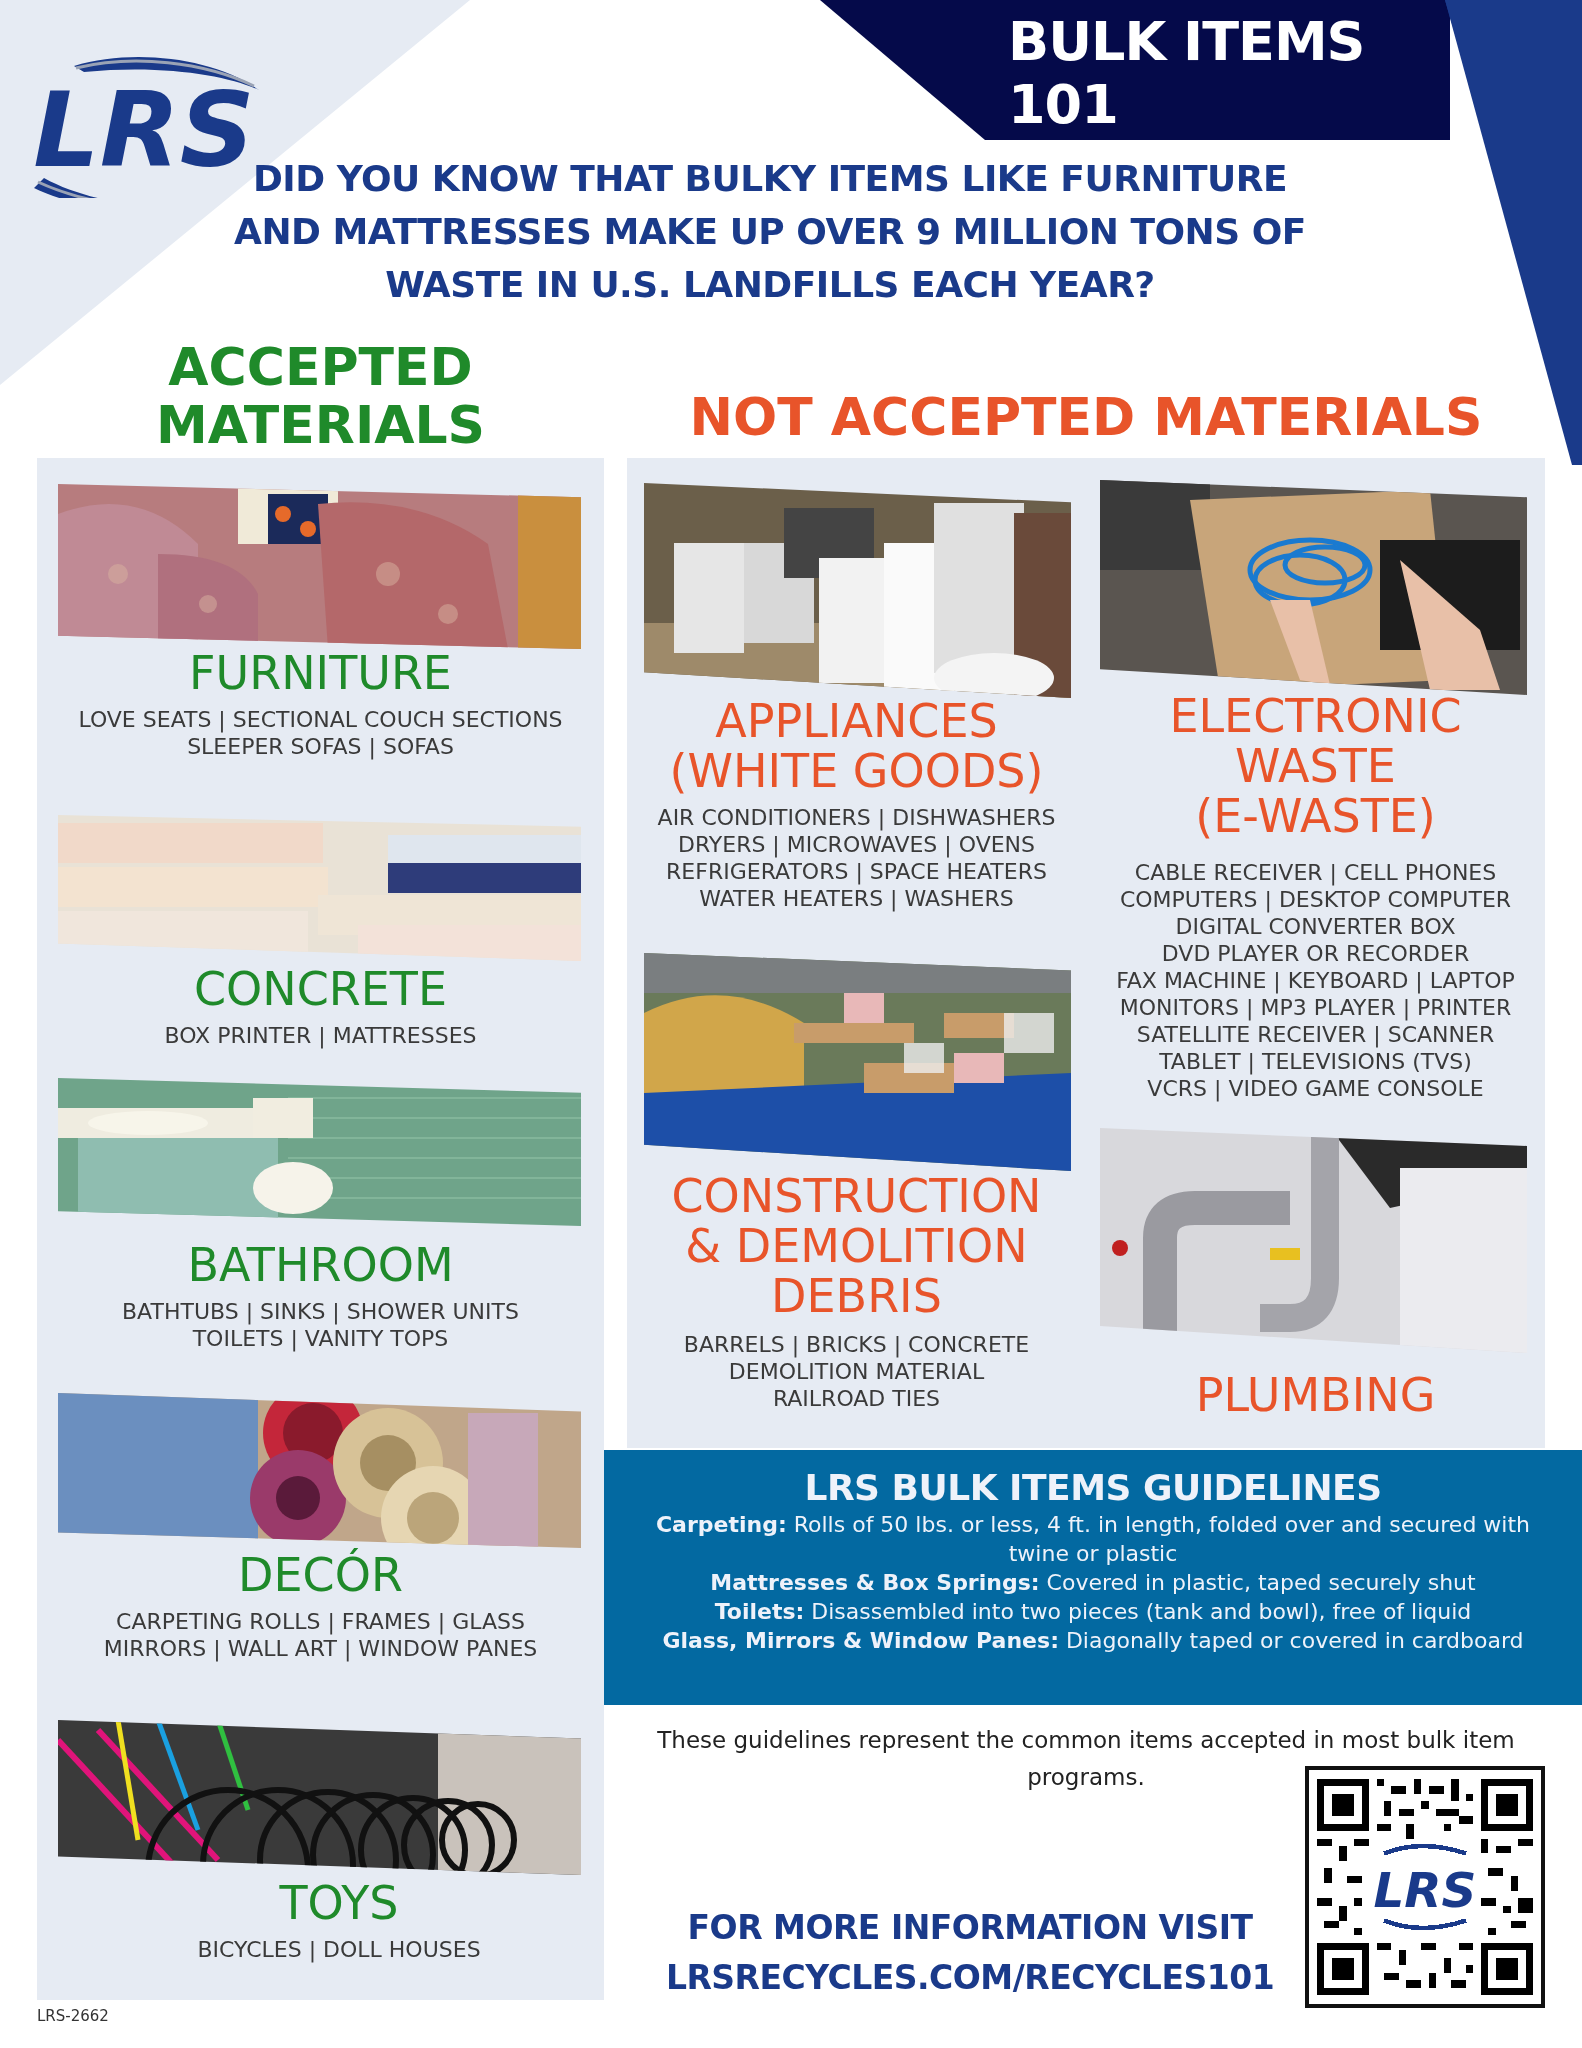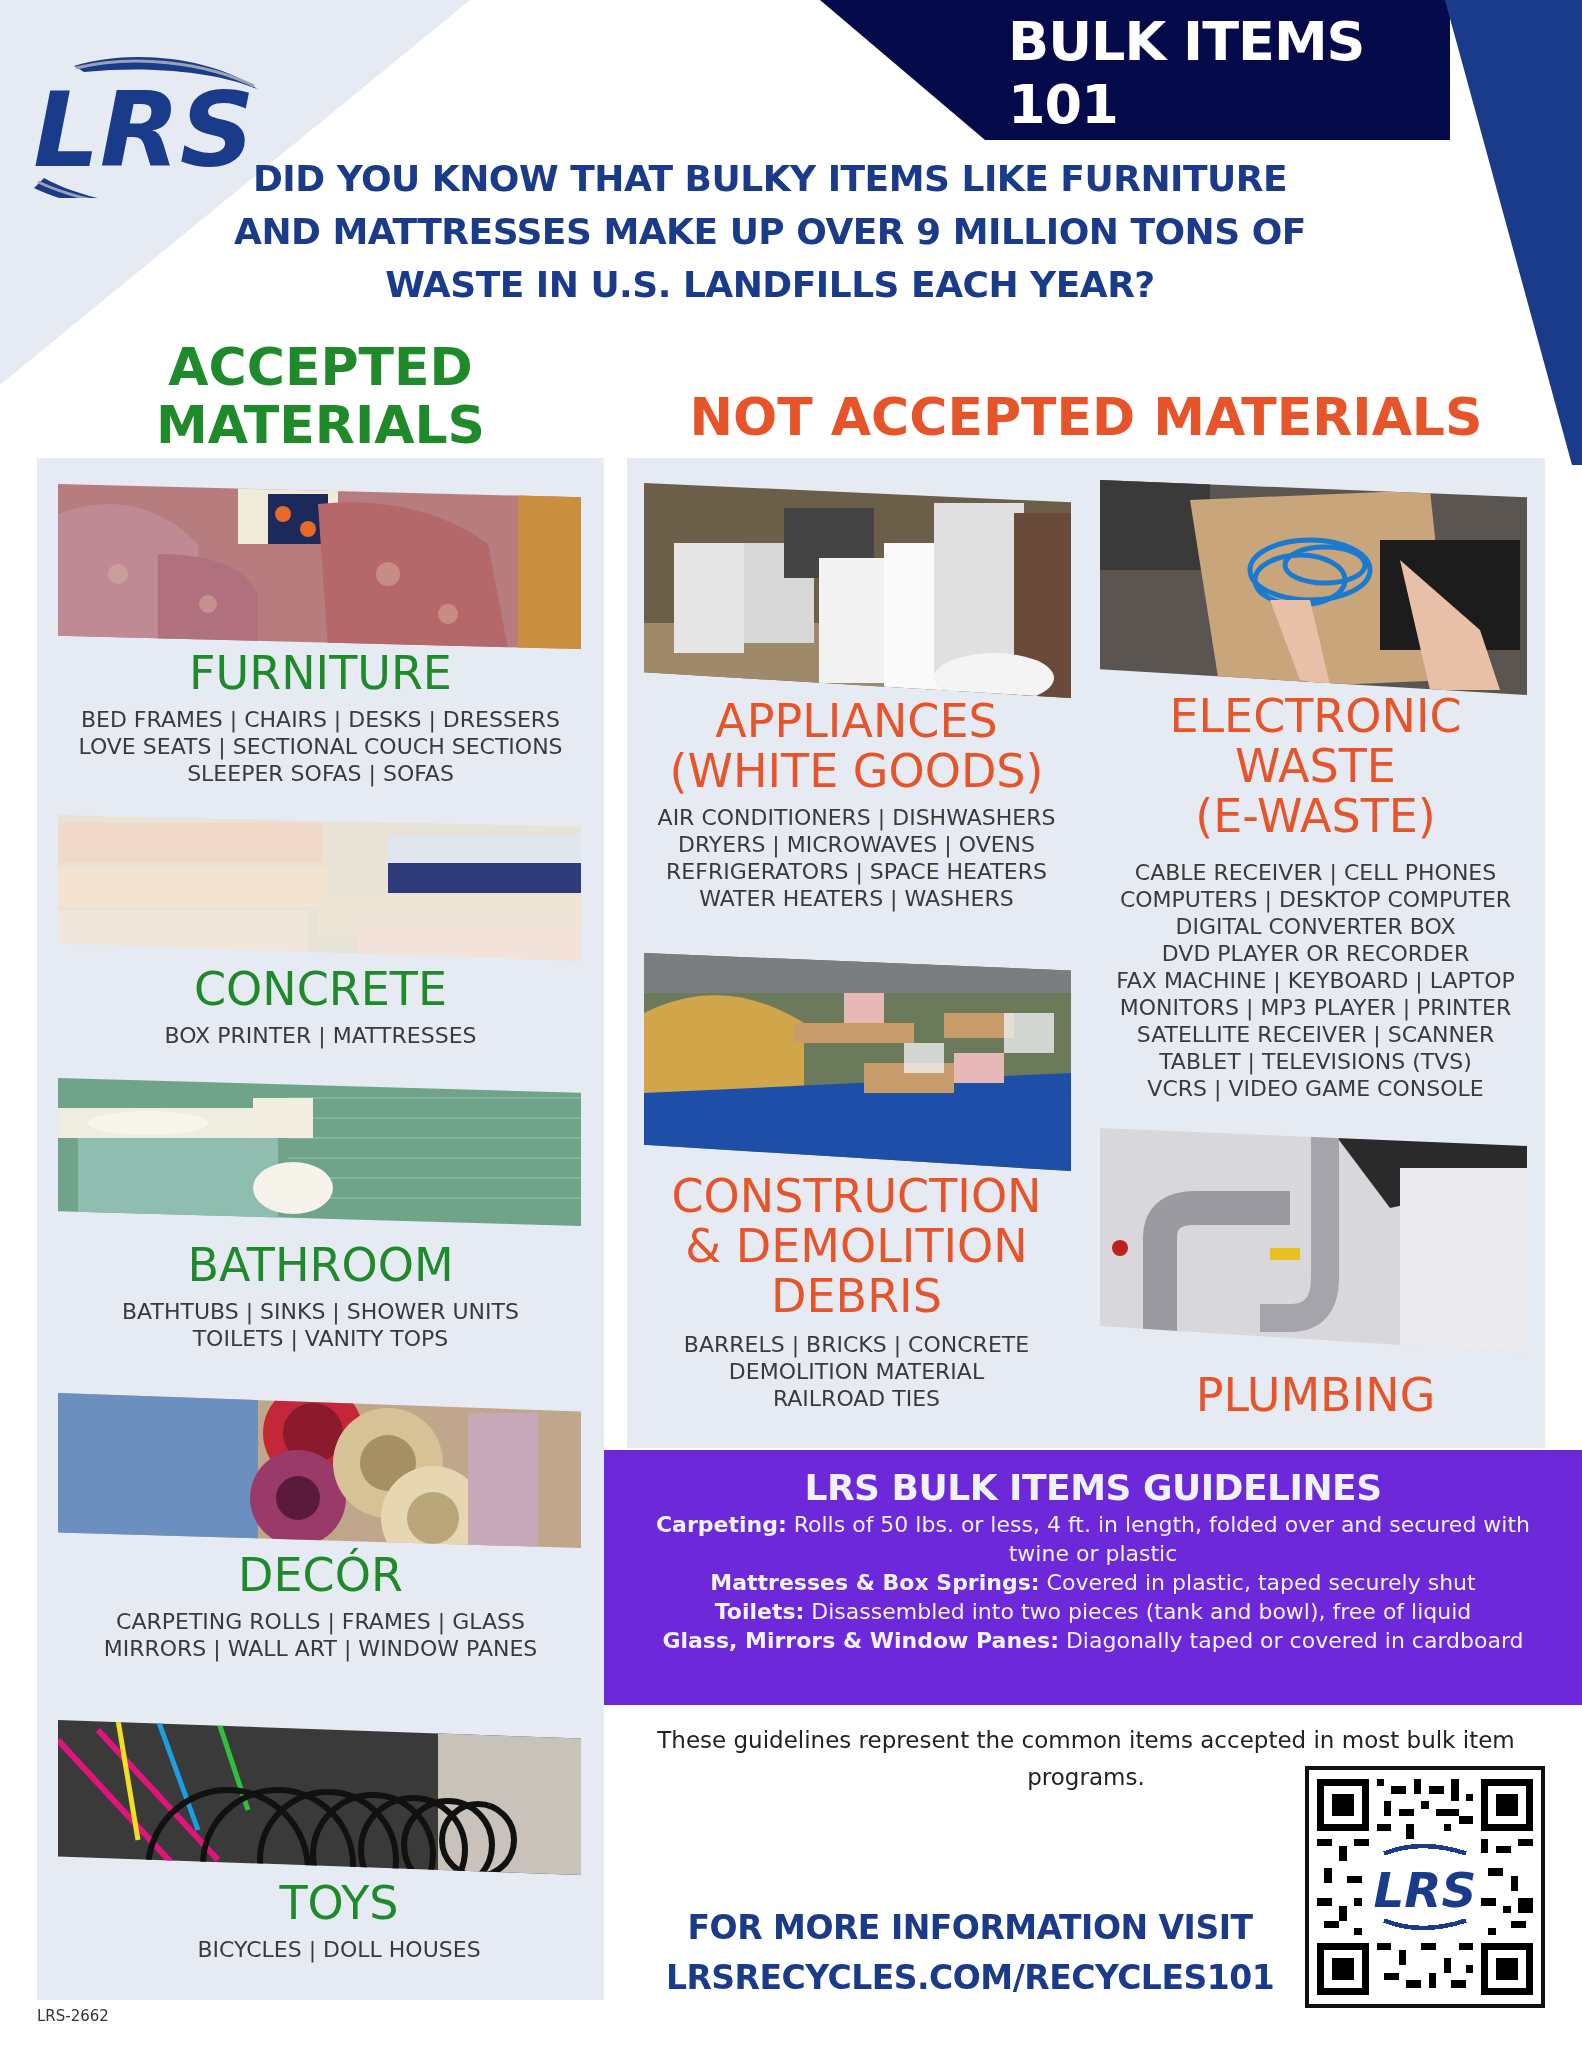--- a/index.html
+++ b/index.html
@@ -40,21 +40,21 @@
   .cat .photo svg { width: 100%; height: 100%; display: block; }
   .cat-title { position: absolute; left: 0; right: 0; text-align: center; font-family: "DejaVu Sans", sans-serif;
     font-size: 46px; line-height: 50px; letter-spacing: 0px; }
   .green { color: #1f8a2a; }
   .orange { color: #e8542a; }
   .cat-items { position: absolute; left: 0; right: 0; text-align: center; color: #3a3a3a;
     font-family: "DejaVu Sans", sans-serif; font-size: 22px; line-height: 27px; white-space: nowrap; }
   .cat-items div { white-space: nowrap; }
 
   
-  .guidelines { position: absolute; left: 604px; top: 1450px; width: 978px; height: 255px; background: #6d28d9;
+  .guidelines { position: absolute; left: 604px; top: 1450px; width: 978px; height: 255px; background: #0369a1;
     z-index: 3; color: #eef2fa; text-align: center; padding-top: 16px; }
   .guidelines h2 { font-family: "DejaVu Sans", sans-serif; font-weight: bold; font-size: 36px; line-height: 44px;
     color: #eef2fa; letter-spacing: -0.5px; }
   .guidelines p { font-family: "DejaVu Sans", sans-serif; font-size: 22px; line-height: 29px; color: #eef2fa; }
   .guidelines p b { font-weight: bold; }
   .guidelines .g-wrap { width: 900px; margin: 0 auto; }
 
   
   .disclaimer { position: absolute; left: 626px; top: 1722px; width: 920px; text-align: center; z-index: 3;
     font-family: "DejaVu Sans", sans-serif; font-size: 23px; line-height: 37px; color: #222; }
@@ -128,21 +128,20 @@
         <g fill="#d9b3a0" opacity="0.5">
             <circle cx="60" cy="90" r="10"></circle>
             <circle cx="330" cy="90" r="12"></circle>
             <circle cx="390" cy="130" r="10"></circle>
             <circle cx="150" cy="120" r="9"></circle>
           </g>
       </svg>
     </div>
     <div class="cat-title green" style="top:190px;">FURNITURE</div>
     <div class="cat-items" style="top:248px;">
-      <div>BED FRAMES | CHAIRS | DESKS | DRESSERS</div>
       <div>LOVE SEATS | SECTIONAL COUCH SECTIONS</div>
       <div>SLEEPER SOFAS | SOFAS</div>
     </div>
   </div>
 
   <div class="cat" style="left:0; top:340px; width:567px; height:260px;">
     <div class="photo" style="left:21px; top:17px; width:523px; height:146px; clip-path:polygon(0 0,100% 8%,100% 100%,0 88%);">
       <svg viewBox="0 0 523 146" preserveAspectRatio="none">
         <rect width="523" height="146" fill="#e9e2d6"></rect>
         <rect x="0" y="8" width="265" height="40" fill="#f1d9c9"></rect>

